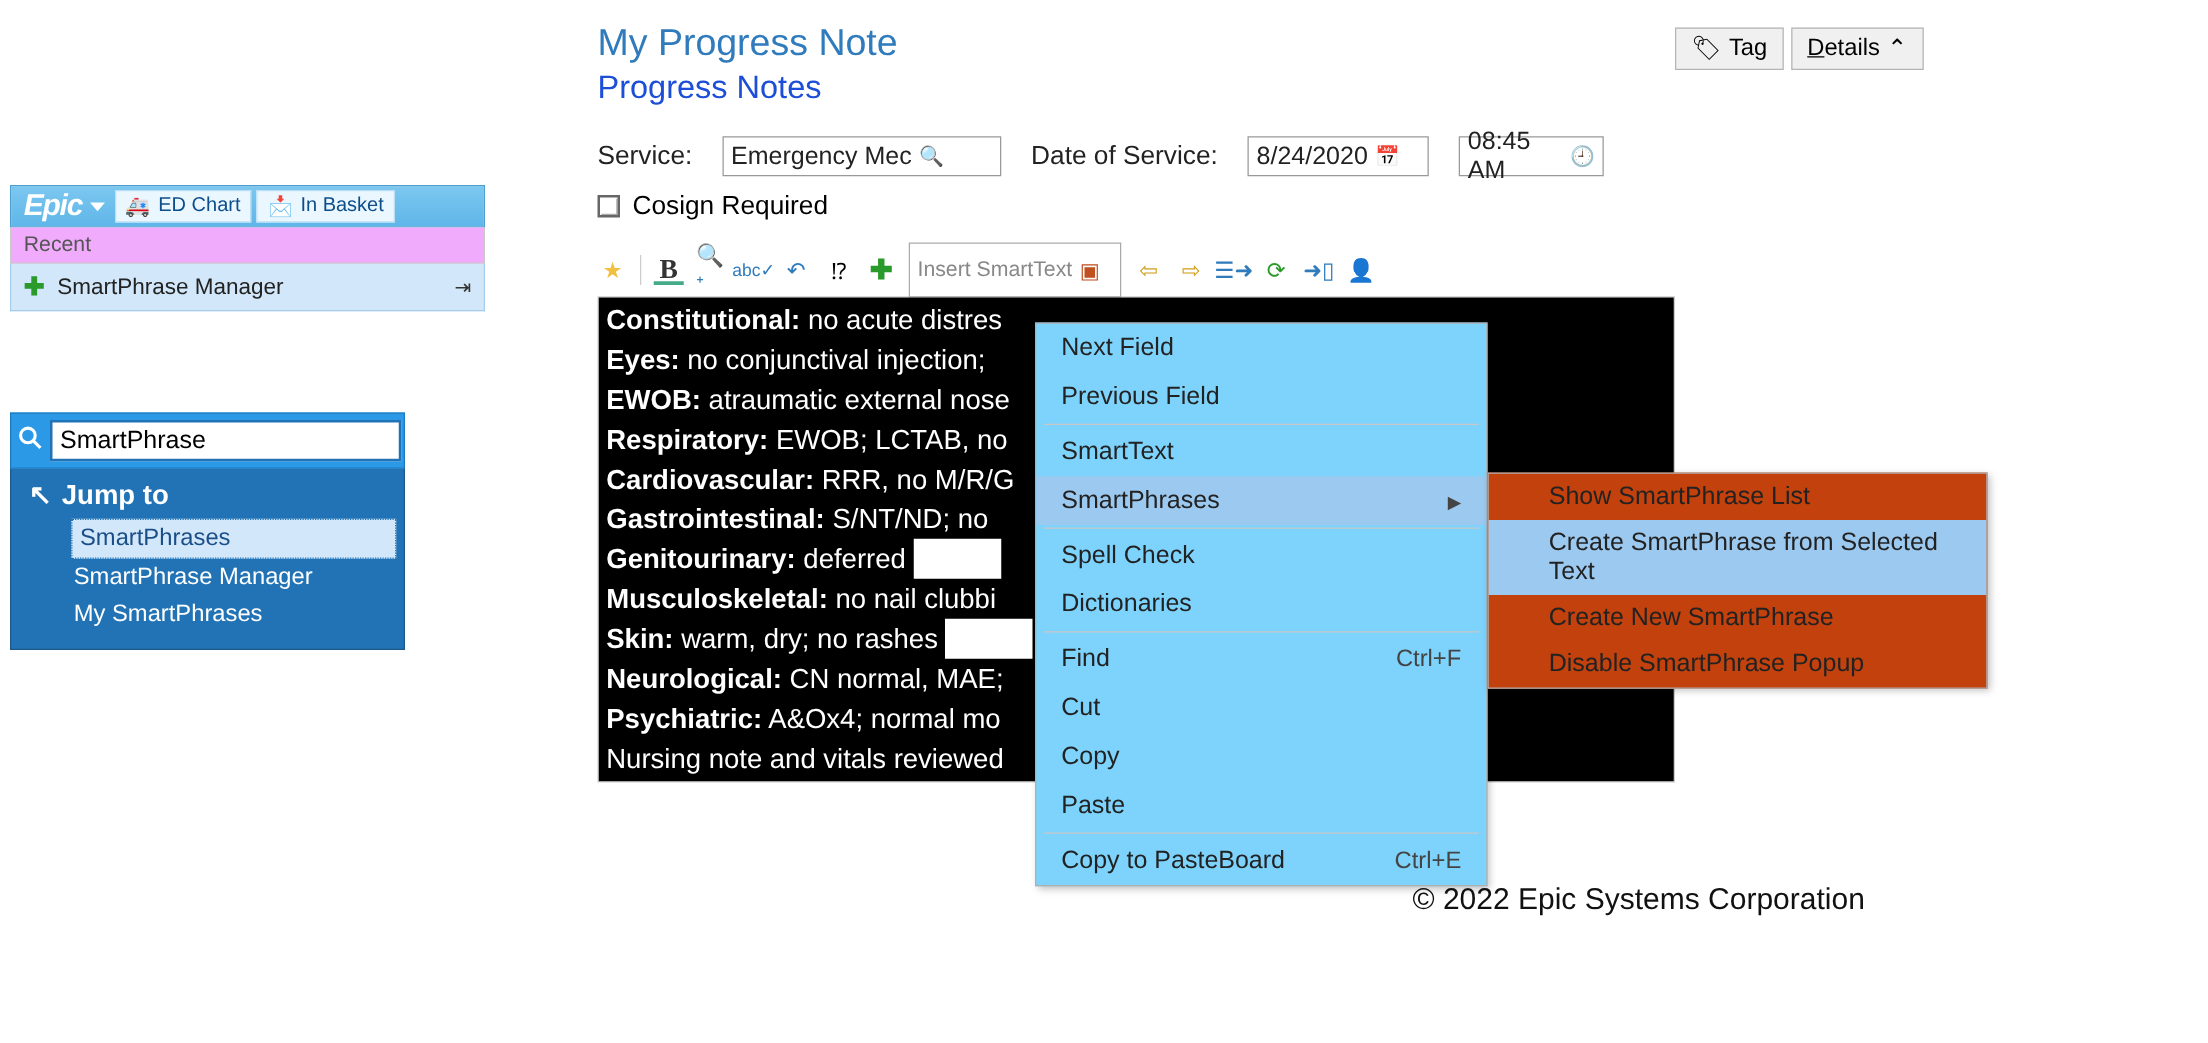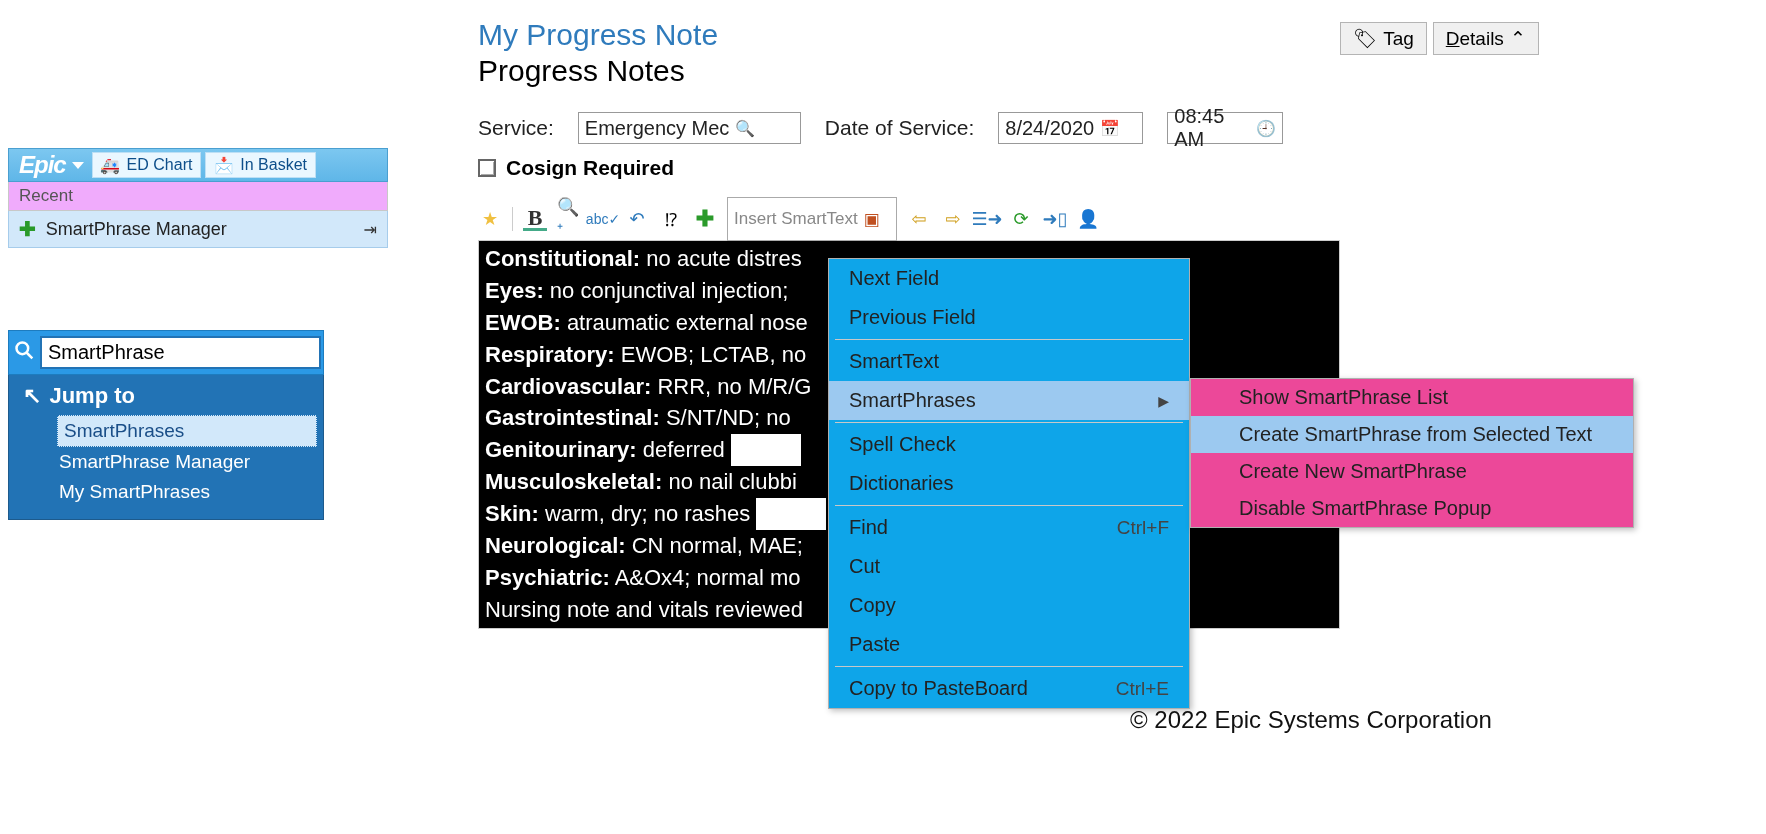--- a/index.html
+++ b/index.html
@@ -23,34 +23,34 @@
 .search-input { flex: 1; font-size: 20px; padding: 3px 6px; border: 2px solid #2273b5; background: #fff; }
 .jump-panel { background: #2273b5; color: #fff; padding: 6px 0 12px 0; border: 1px solid #1d5a8c; border-top: none; }
 .jump-head { display: flex; align-items: center; gap: 8px; font-size: 22px; font-weight: bold; padding: 2px 14px 6px 14px; }
 .jump-cursor { font-size: 22px; }
 .jump-item { font-size: 19px; padding: 4px 14px 4px 50px; cursor: pointer; }
 .jump-item.sel { background: #d2e8fa; color: #1a4e88; border: 1px dotted #2273b5; margin: 0 6px 0 48px; padding-left: 6px; }
 
 
 .main { position: absolute; left: 478px; top: 18px; width: 1060px; }
 .title1 { color: #2f7bbc; font-size: 30px; font-weight: 500; }
-.title2 { color: #000000; font-size: 30px; font-weight: 500; margin-top: 2px; }
+.title2 { color: #1d4ed8; font-size: 26px; font-weight: 500; margin-top: 2px; }
 .top-actions { position: absolute; left: 1340px; top: 22px; display: flex; gap: 6px; }
 .act-btn { border: 1px solid #b4b4b4; background: #f0f0f0; padding: 4px 12px; font-size: 19px; display: flex; align-items: center; gap: 6px; cursor: pointer; }
 .act-btn u { text-decoration: underline; }
 
 .field-row { display: flex; align-items: center; gap: 24px; margin-top: 24px; font-size: 21px; color: #222; }
 .lbl { white-space: nowrap; }
 .inpbox { border: 1px solid #999; padding: 2px 6px; font-size: 20px; display: flex; align-items: center; gap: 6px; height: 32px; }
 .inpbox.svc { width: 223px; }
 .inpbox.date { width: 145px; }
 .inpbox.time { width: 116px; }
 .mini-icon { color: #8aa0b0; font-size: 16px; }
 
-.cosign-row { display: flex; align-items: center; gap: 10px; margin-top: 12px; font-size: 21px; font-weight: bold; }
+.cosign-row { display: flex; align-items: center; gap: 10px; margin-top: 12px; font-size: 21px; }
 .chkbox { width: 18px; height: 18px; border: 2px solid #666; background: #fff; box-shadow: inset 1px 1px 0 #fff, inset -1px -1px 0 #aaa; }
 
 .toolbar { display: flex; align-items: center; gap: 10px; margin-top: 24px; height: 30px; }
 .tb-icon { width: 24px; height: 24px; display: flex; align-items: center; justify-content: center; font-size: 18px; cursor: pointer; }
 .tb-sep { width: 1px; height: 24px; background: #ccc; }
 .smart-text-box { border: 1px solid #aaa; padding: 2px 6px; font-size: 17px; color: #888; display: flex; align-items: center; gap: 6px; width: 170px; height: 44px; }
 .star { color: #f0c040; }
 .bold-b { font-weight: bold; font-family: "Times New Roman", serif; font-size: 22px; color: #333; border-bottom: 3px solid #4a8; }
 .zoom { color: #2f7bbc; }
 .abc { color: #2f7bbc; font-size: 14px; }
@@ -58,29 +58,29 @@
 .plus-g { color: #2a9a2a; font-size: 22px; font-weight: bold; }
 .arrow-y { color: #d0a020; }
 .cycle { color: #2a9a2a; }
 
 .note-body { border: 1px solid #ccc; margin-top: 6px; padding: 0; width: 862px; }
 .sel-text { background: #000; color: #fff; padding: 2px 6px; font-size: 22px; line-height: 1.45; font-family: "Segoe UI", Arial, sans-serif; position: relative; }
 .sel-text b { font-weight: bold; }
 .wt-gap { background: #fff; color: #fff; display: inline-block; width: 70px; }
 
 
-.ctx1 { position: absolute; left: 828px; top: 258px; width: 362px; background: #0ea5e9; border: 1px solid #b0b0b0; box-shadow: 2px 2px 6px rgba(0,0,0,0.25); }
+.ctx1 { position: absolute; left: 828px; top: 258px; width: 362px; background: #7dd3fc; border: 1px solid #b0b0b0; box-shadow: 2px 2px 6px rgba(0,0,0,0.25); }
 .ctx-item { padding: 8px 20px; font-size: 20px; color: #222; display: flex; align-items: center; justify-content: space-between; cursor: pointer; }
 .ctx-item.hi { background: #9cc9f0; }
 .ctx-sep { height: 1px; background: #c8c8c8; margin: 2px 6px; }
 .ctx-sub-arrow { font-size: 14px; color: #444; }
 .ctx-short { color: #444; font-size: 19px; }
 
 
-.ctx2 { position: absolute; left: 1190px; top: 378px; width: 444px; background: #ec4899; border: 1px solid #b0b0b0; box-shadow: 2px 2px 6px rgba(0,0,0,0.25); }
+.ctx2 { position: absolute; left: 1190px; top: 378px; width: 400px; background: #c2410c; border: 1px solid #b0b0b0; box-shadow: 2px 2px 6px rgba(0,0,0,0.25); }
 .ctx2 .ctx-item { padding: 7px 24px 7px 48px; }
 .ctx2 .ctx-item.hi { background: #9cc9f0; }
 
 .copyright { position: absolute; left: 1130px; top: 706px; font-size: 24px; color: #111; }
 
 svg.icon-svg { width: 20px; height: 20px; }
 </style>
 </head>
 <body>
 

